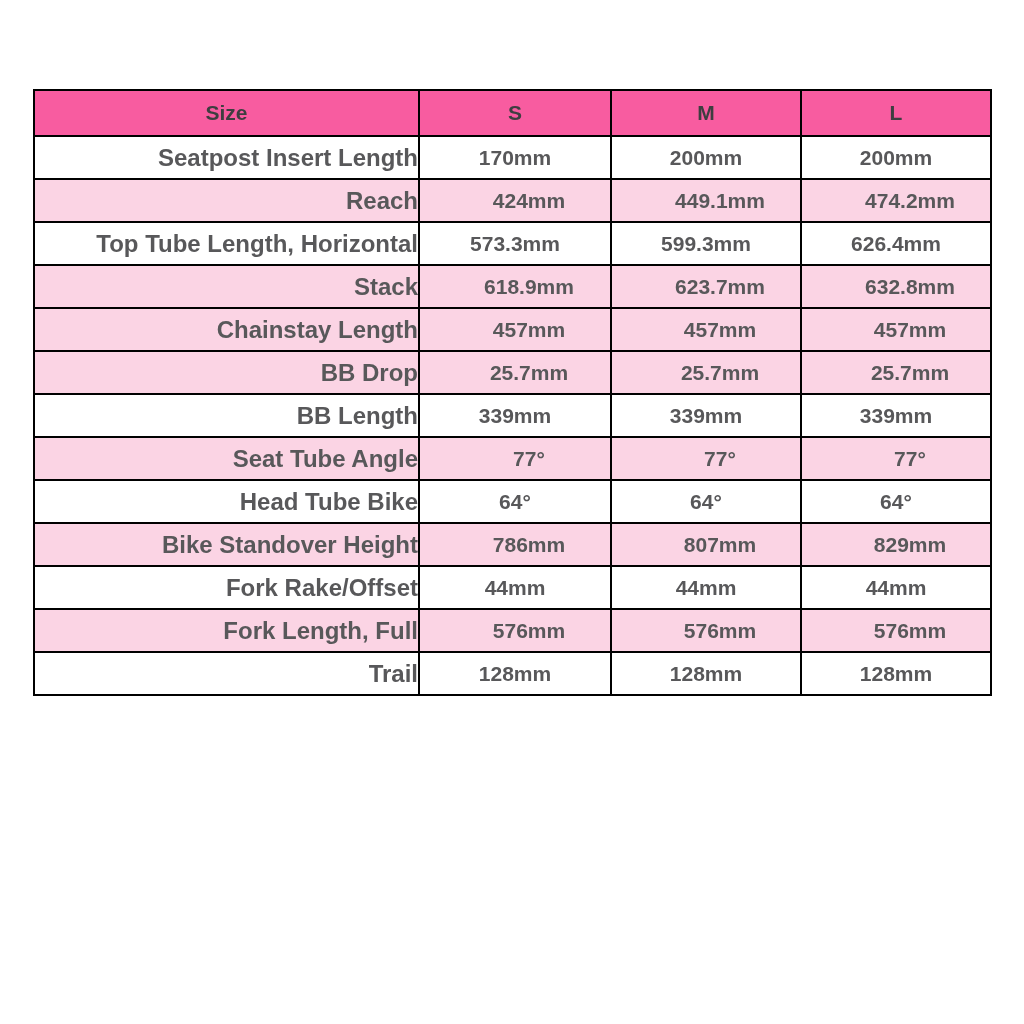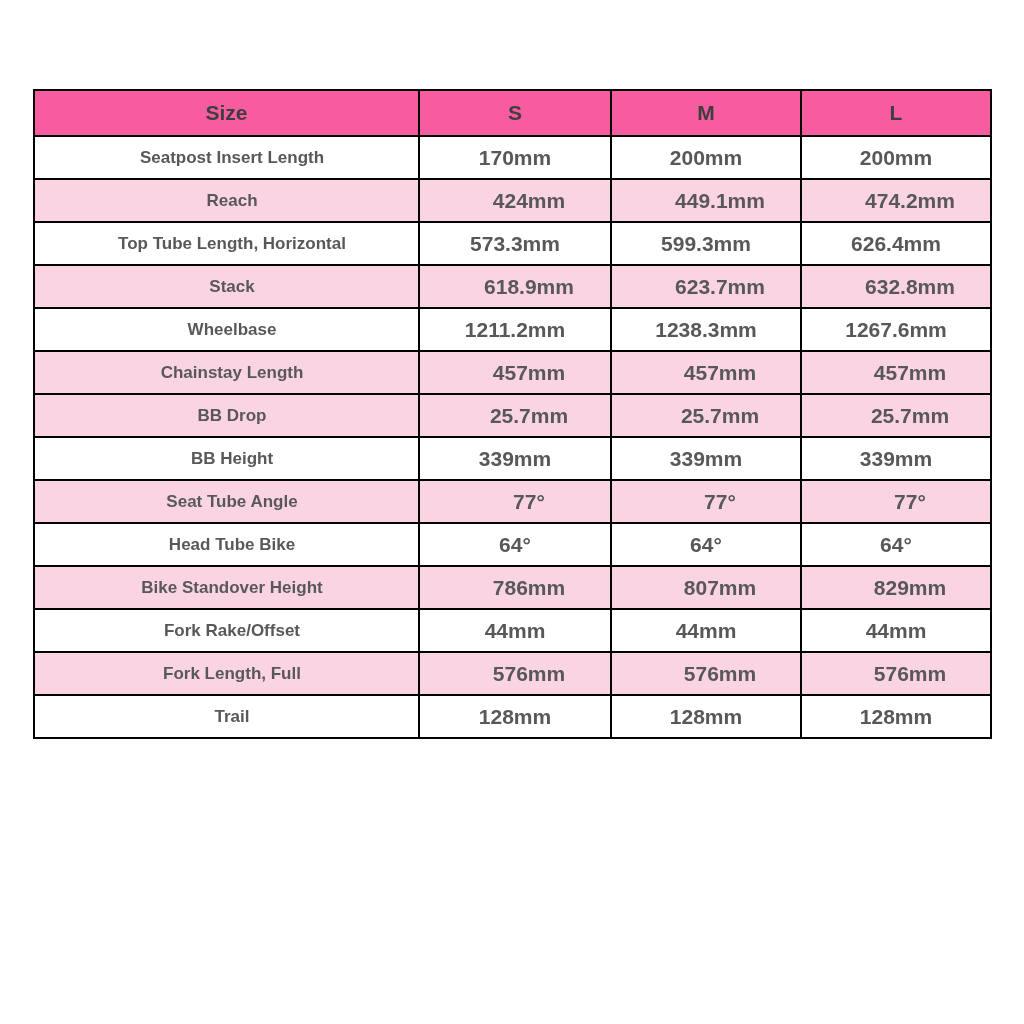--- a/index.html
+++ b/index.html
@@ -39,23 +39,23 @@
   table.geo th {
     background: #f85ca0;
     color: #3e3e40;
     font-size: 21px;
     height: 46px;
   }
   table.geo th.labelhead {
     text-align: center;
   }
   table.geo td.label {
-    text-align: center;
+    text-align: right;
     padding-left: 11px;
-    font-size: 17px;
+    font-size: 24px;
   }
   tr.alt td {
     background: #fbd4e4;
     padding-left: 28px;
   }
   tr.plain td {
     background: #ffffff;
   }
   col.c0 { width: 385px; }
   col.c1 { width: 192px; }
@@ -99,40 +99,34 @@
         <td>573.3mm</td>
         <td>599.3mm</td>
         <td>626.4mm</td>
       </tr>
       <tr class="alt">
         <td class="label">Stack</td>
         <td>618.9mm</td>
         <td>623.7mm</td>
         <td>632.8mm</td>
       </tr>
-      <tr class="plain">
-        <td class="label">Wheelbase</td>
-        <td>1211.2mm</td>
-        <td>1238.3mm</td>
-        <td>1267.6mm</td>
-      </tr>
       <tr class="alt">
         <td class="label">Chainstay Length</td>
         <td>457mm</td>
         <td>457mm</td>
         <td>457mm</td>
       </tr>
       <tr class="alt">
         <td class="label">BB Drop</td>
         <td>25.7mm</td>
         <td>25.7mm</td>
         <td>25.7mm</td>
       </tr>
       <tr class="plain">
-        <td class="label">BB Height</td>
+        <td class="label">BB Length</td>
         <td>339mm</td>
         <td>339mm</td>
         <td>339mm</td>
       </tr>
       <tr class="alt">
         <td class="label">Seat Tube Angle</td>
         <td>77°</td>
         <td>77°</td>
         <td>77°</td>
       </tr>

